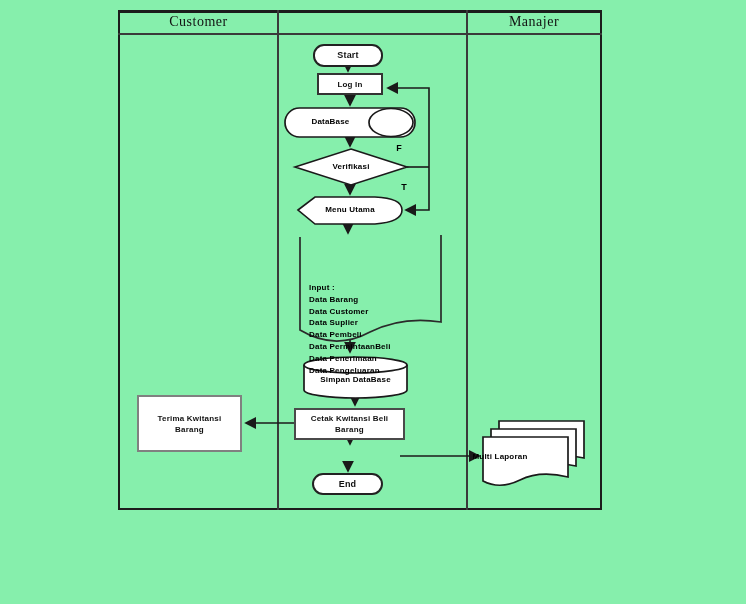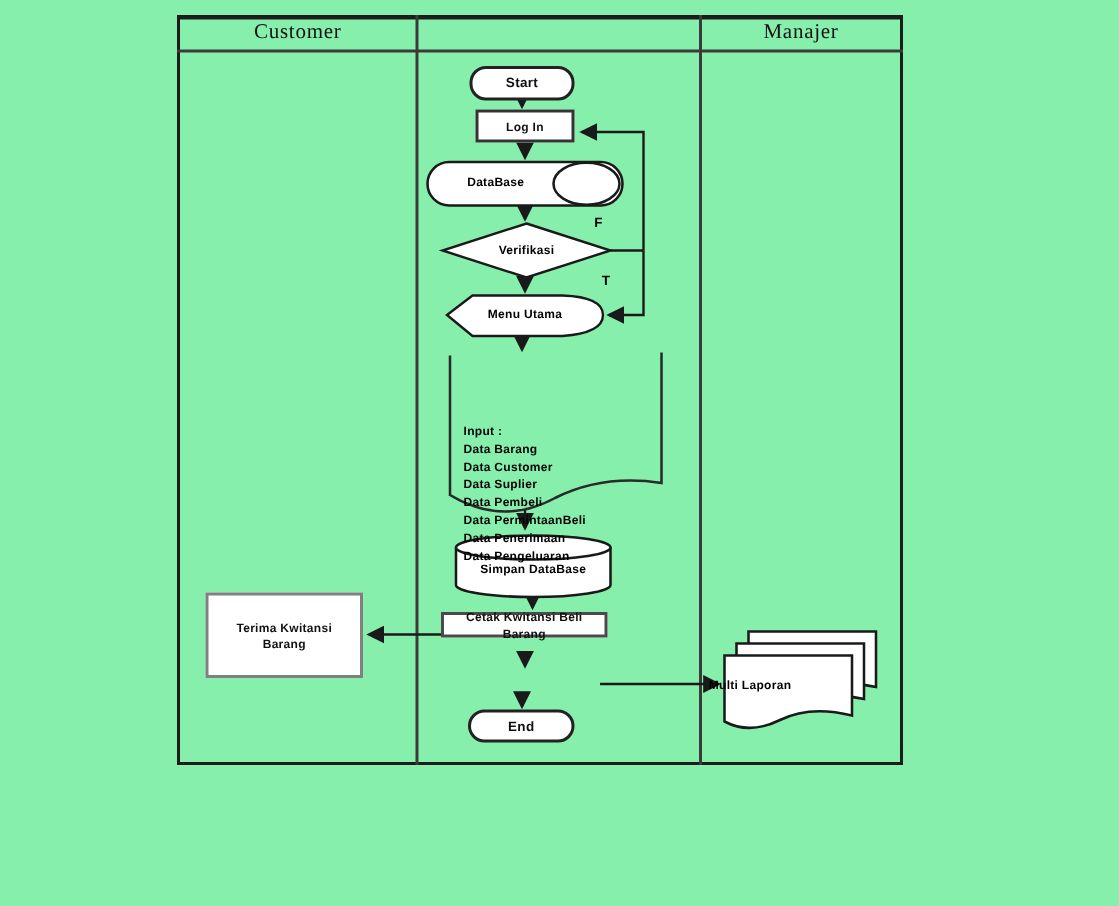--- a/index.html
+++ b/index.html
@@ -87,21 +87,21 @@
   </svg>
 
   <div class="abs nodebox term" style="left:313px;top:44px;width:70px;height:23px;font-size:9px;">
     <span>Start</span>
   </div>
 
   <div class="abs nodebox" style="left:317px;top:73px;width:66px;height:22px;border:2px solid #333;">
     <span>Log In</span>
   </div>
 
-  <div class="abs nodebox rect" style="left:294px;top:408px;width:111px;height:17px;">
+  <div class="abs nodebox rect" style="left:294px;top:408px;width:111px;height:32px;">
     <span>Cetak  Kwitansi Beli</span>
     <span>Barang</span>
   </div>
 
 
   <div class="abs nodebox term" style="left:312px;top:473px;width:71px;height:22px;font-size:9px;">
     <span>End</span>
   </div>
 
   <div class="abs nodebox" style="left:137px;top:395px;width:105px;height:57px;border:2px solid #808080;">

